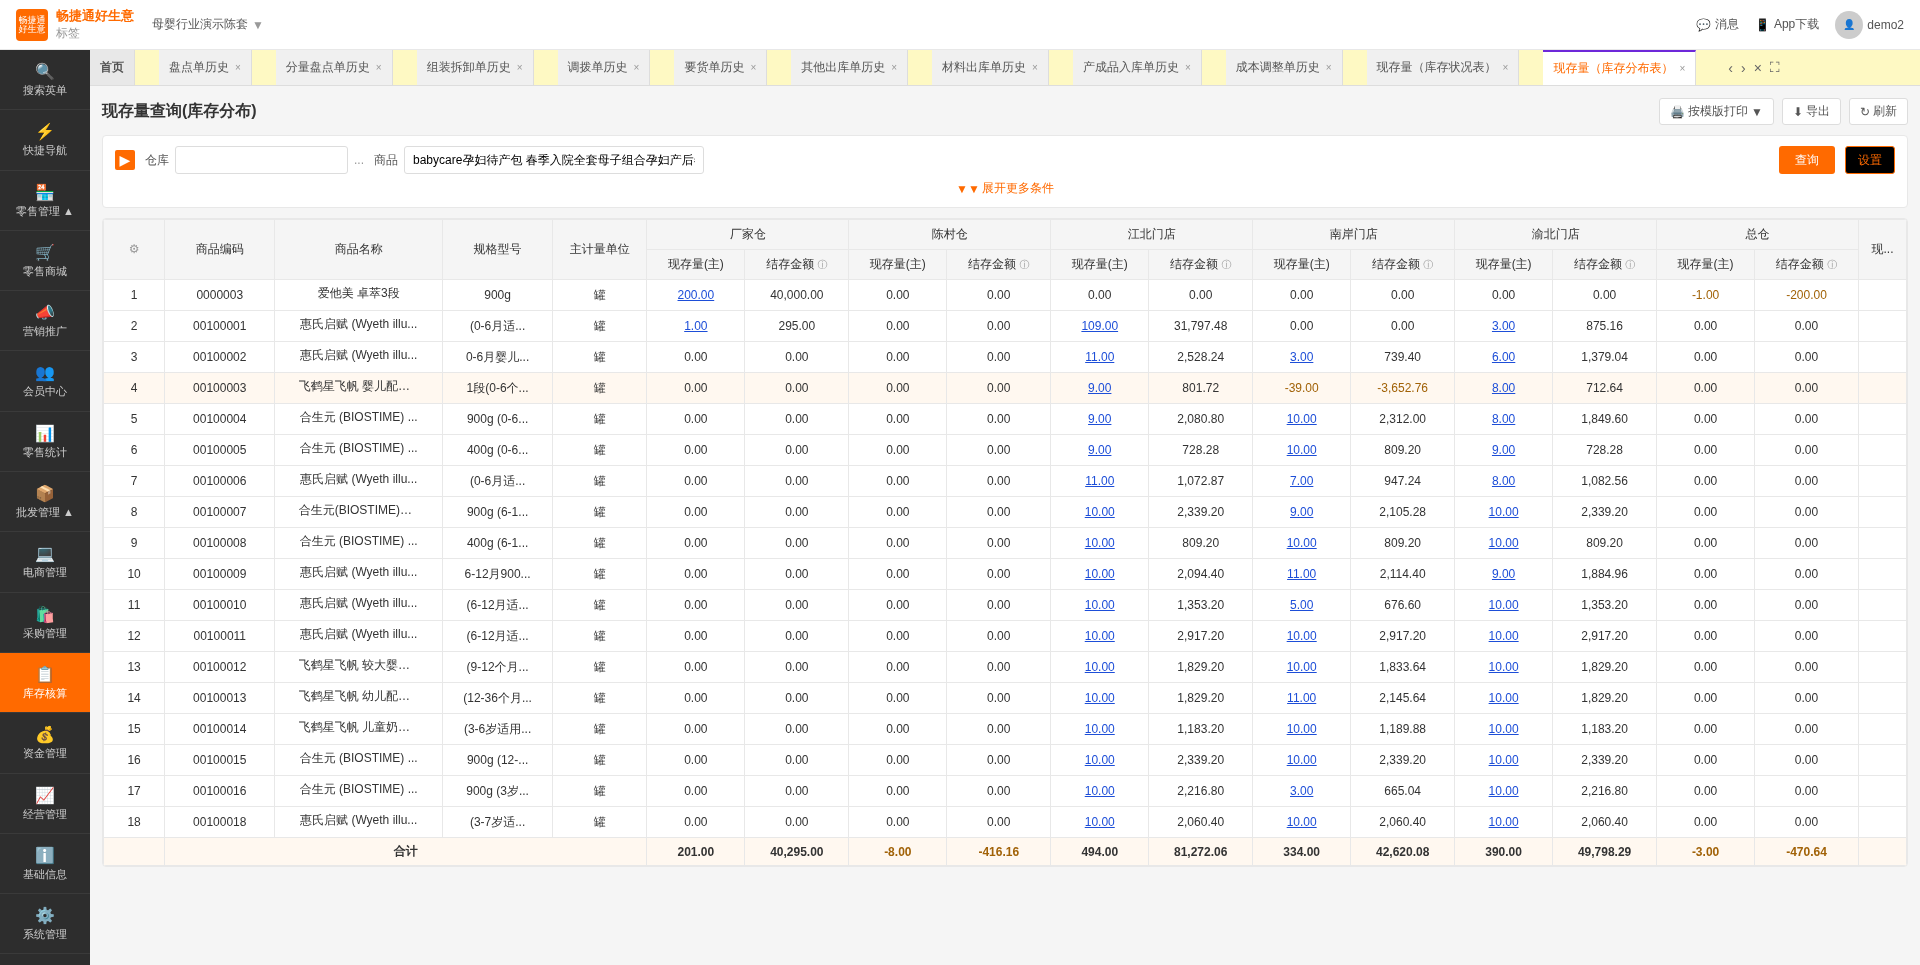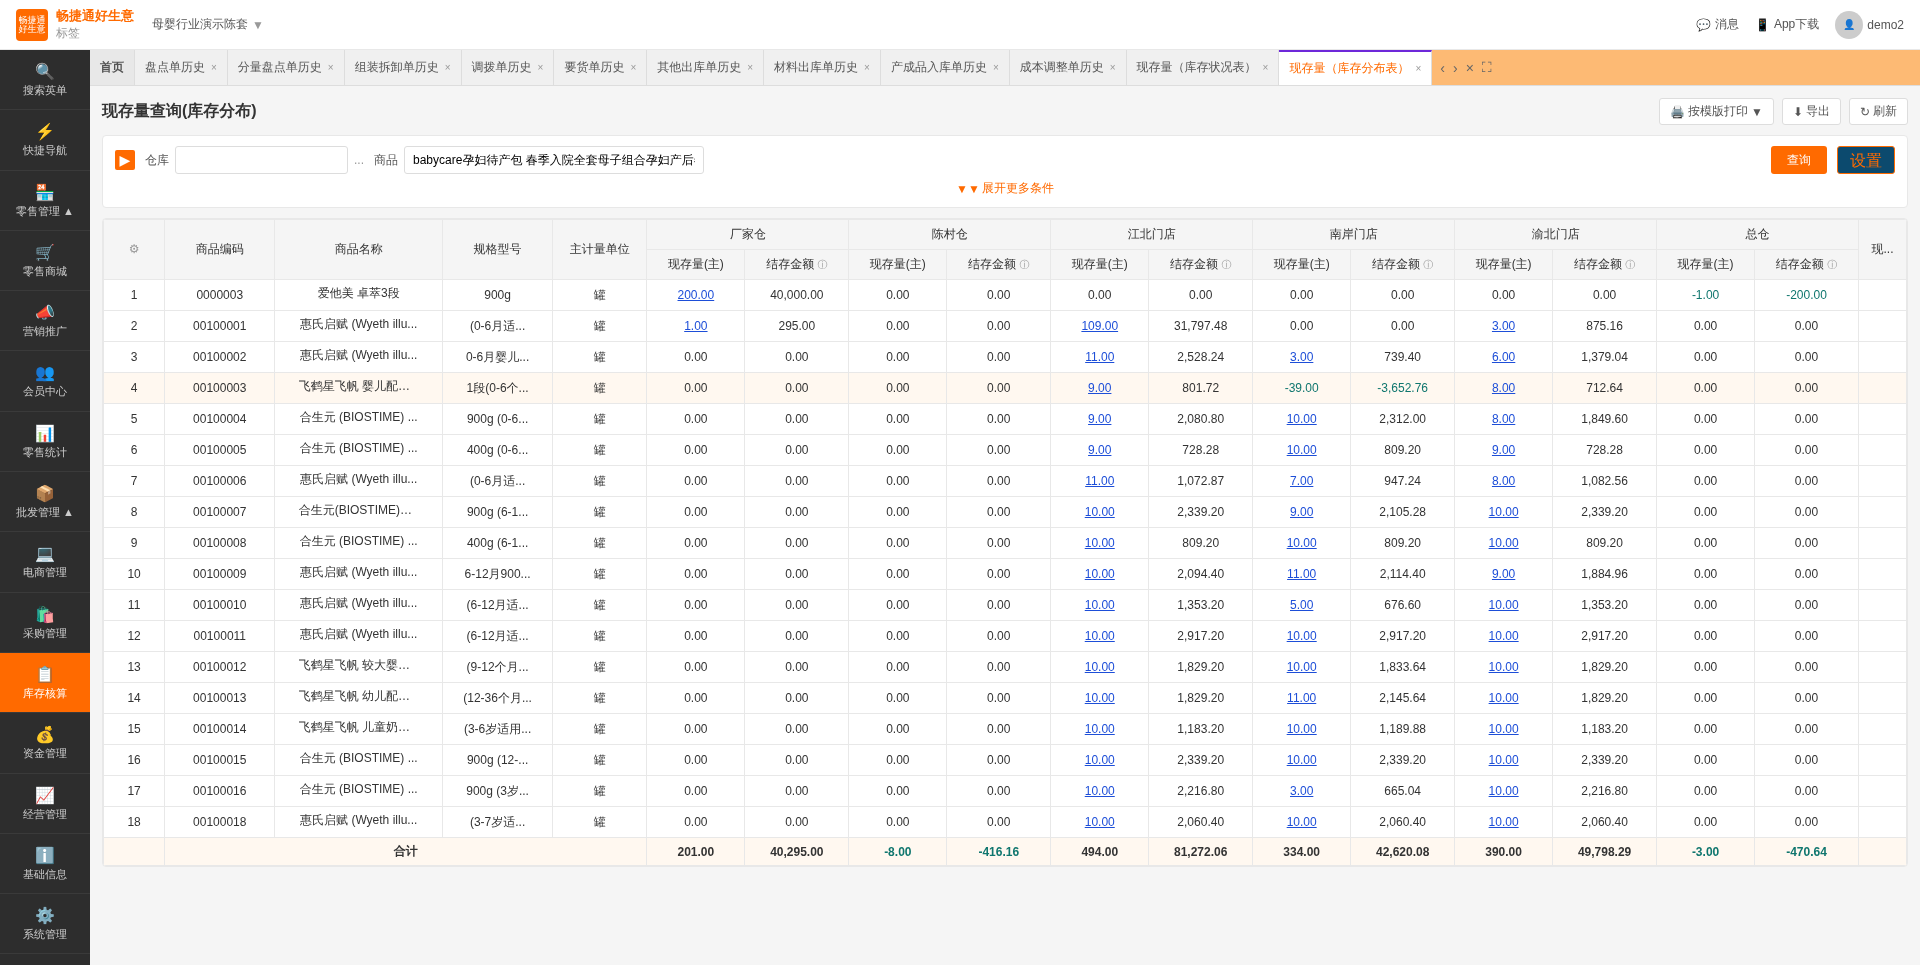--- a/index.html
+++ b/index.html
@@ -40,26 +40,27 @@
     .avatar {
       width: 28px; height: 28px; border-radius: 50%;
       background: #ccc; overflow: hidden; display: flex; align-items: center; justify-content: center;
     }
 
     
     .tabs-bar {
       position: fixed;
       top: 50px; left: 90px; right: 0;
       height: 36px;
-      background: #fdba74;
+      background: #fef9c3;
       display: flex;
       align-items: center;
       border-bottom: 1px solid #ddd;
       z-index: 99;
       overflow: hidden;
+      gap: 24px;
     }
     .tab-item {
       height: 36px;
       padding: 0 10px;
       display: flex; align-items: center; gap: 4px;
       white-space: nowrap;
       font-size: 12px;
       color: #555;
       cursor: pointer;
       border-right: 1px solid #ddd;
@@ -181,27 +182,27 @@
       background: #ff6a00;
       color: #fff;
       border: none;
       padding: 5px 16px;
       border-radius: 3px;
       cursor: pointer;
       font-size: 12px;
       height: 28px;
     }
     .btn-setting {
-      background: #0c4a6e;
+      background: #000000;
       color: #ff6a00;
       border: 1px solid #ff6a00;
       padding: 4px 12px;
       border-radius: 3px;
       cursor: pointer;
-      font-size: 16px;
+      font-size: 12px;
       height: 28px;
     }
     .filter-toggle {
       background: #ff6a00;
       color: #fff;
       border: none;
       width: 20px; height: 20px;
       border-radius: 2px;
       cursor: pointer;
       font-size: 14px;
@@ -235,21 +236,21 @@
       padding: 5px 8px;
       text-align: center;
       color: #333;
       white-space: nowrap;
     }
     .data-table .number-cell {
       color: #1d4ed8;
       text-decoration: underline;
       cursor: pointer;
     }
-    .data-table .negative { color: #0f766e; }
+    .data-table .negative { color: #a16207; }
     .data-table .footer-row td {
       background: #fff8f0;
       font-weight: bold;
     }
     .settings-icon {
       width: 16px; height: 16px;
       display: inline-block;
       color: #999; cursor: pointer;
     }
     .info-icon {

